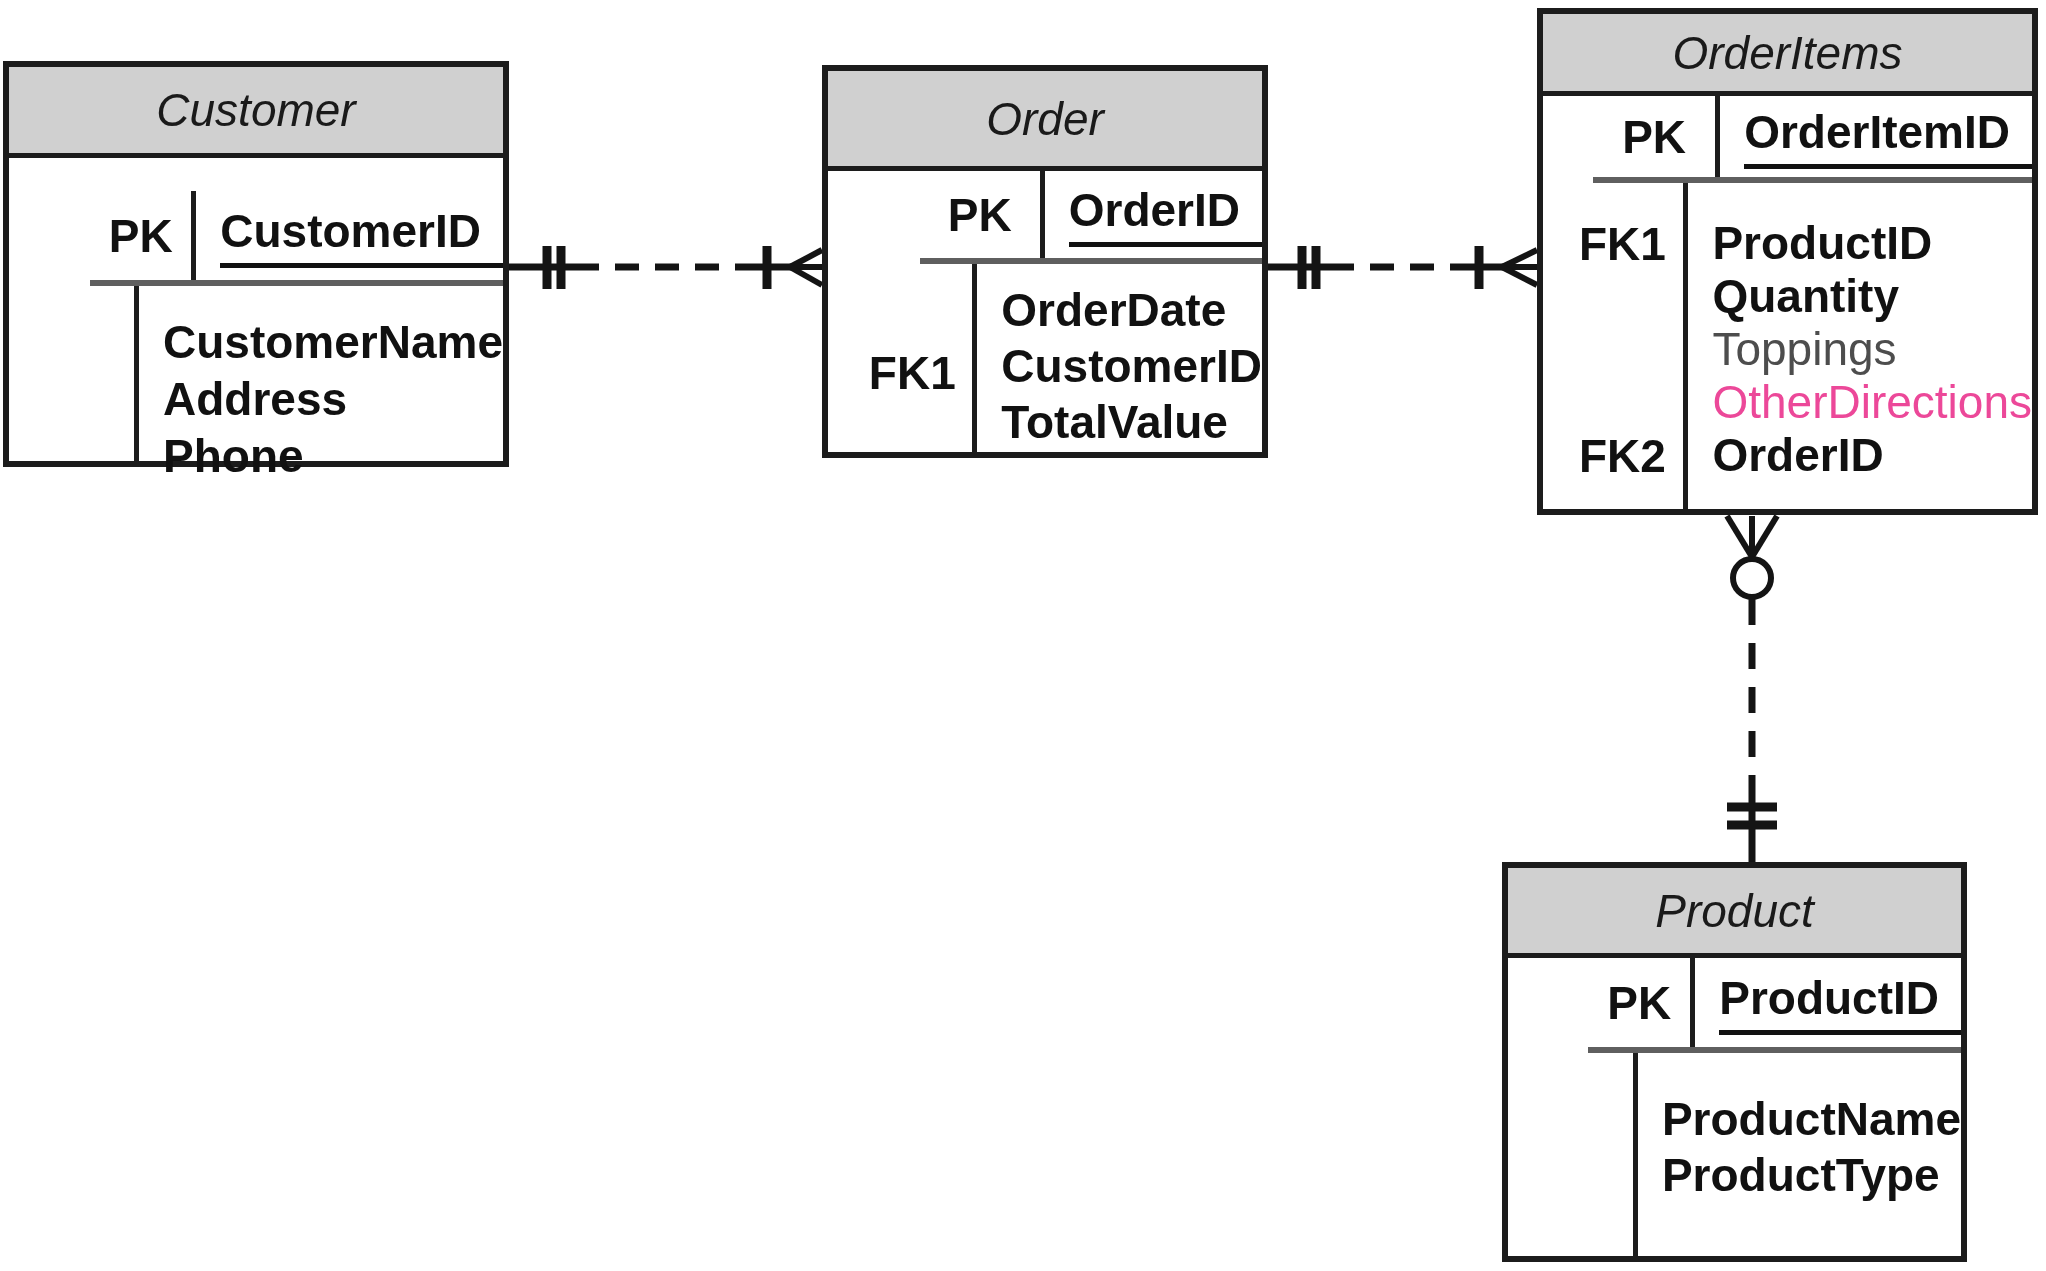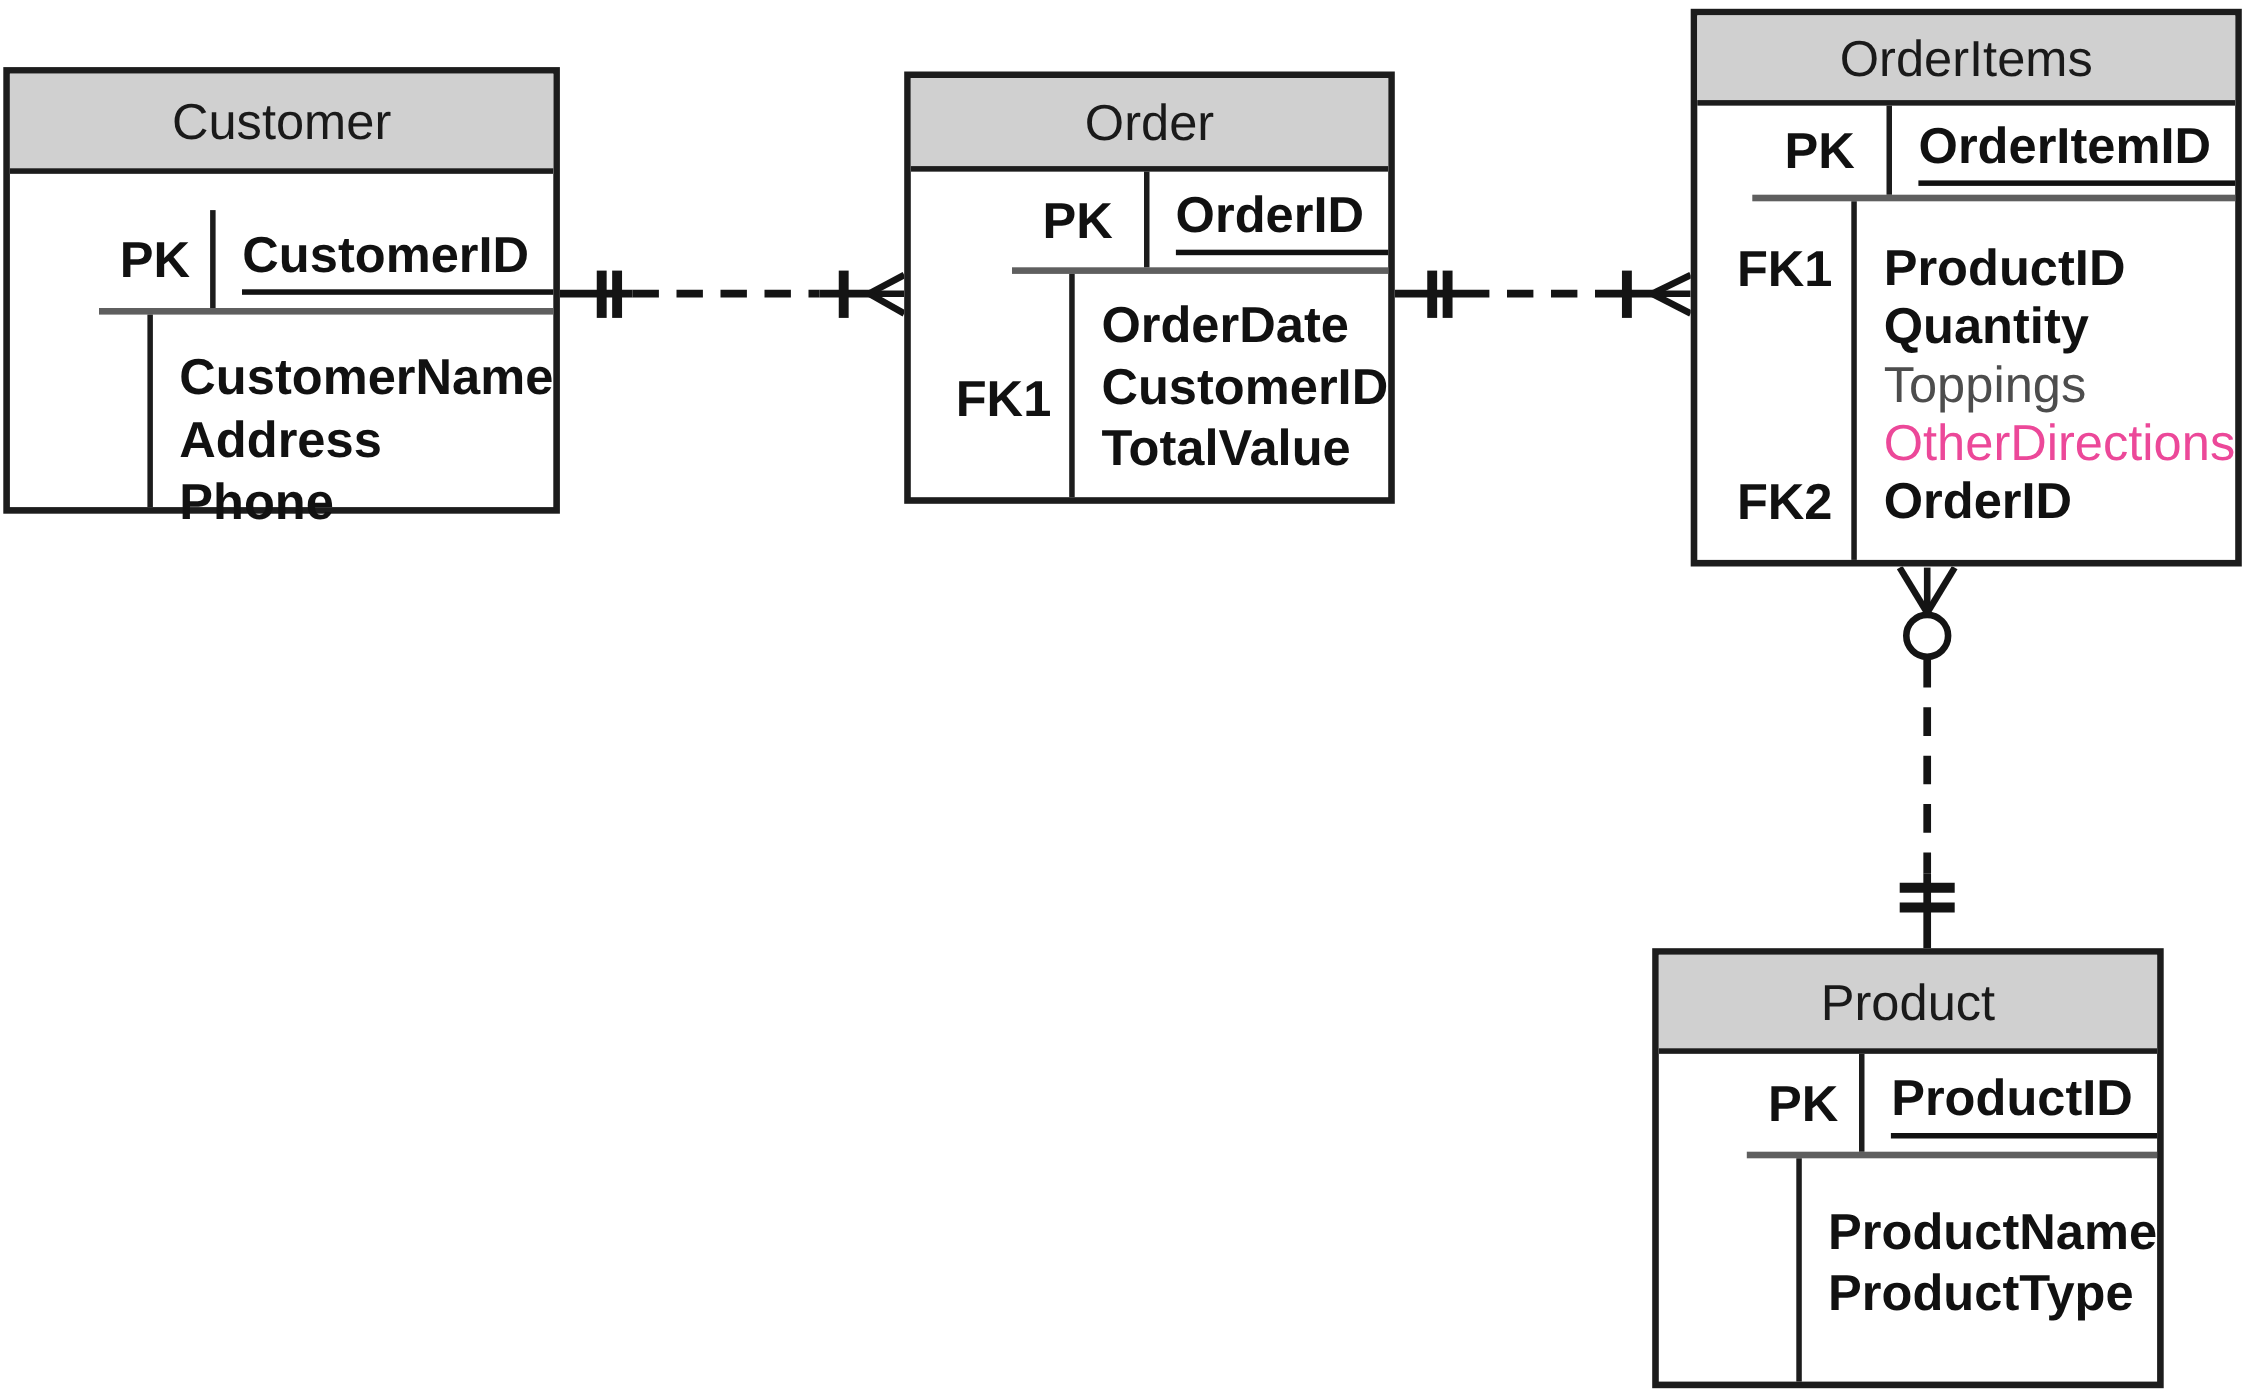--- a/index.html
+++ b/index.html
@@ -3,21 +3,21 @@
 <meta charset="utf-8">
 <style>
   html,body{margin:0;padding:0;background:#fff;}
   .canvas{position:relative;width:2046px;height:1271px;background:#ffffff;
           font-family:"Liberation Sans",sans-serif;color:#111;overflow:hidden;}
   .wires{position:absolute;left:0;top:0;width:2046px;height:1271px;}
   .entity{position:absolute;box-sizing:border-box;border:6px solid #1c1c1c;background:#fff;
           display:flex;flex-direction:column;}
   .entity-header{box-sizing:border-box;border-bottom:5px solid #1c1c1c;background:#d0d0d0;
           display:flex;align-items:center;justify-content:center;
-          font-size:46px;font-weight:400;color:#1a1a1a;flex:none;}
+          font-size:46px;font-weight:400;color:#1a1a1a;flex:none;font-style:italic;}
   .entity-body{flex:1;display:flex;flex-direction:column;min-height:0;align-items:flex-end;}
   .pk-row{box-sizing:border-box;border-bottom:6px solid #5f5f5f;display:flex;flex:none;}
   .attr-row{display:flex;flex:1;min-height:0;}
   .key-col{box-sizing:border-box;border-right:5px solid #1c1c1c;flex:none;
           display:flex;flex-direction:column;align-items:center;
           font-weight:700;font-size:46px;}
   .pk-row .key-col{justify-content:center;}
   .attr-col{flex:1;min-width:0;padding-left:24px;font-weight:700;font-size:46px;
           display:flex;flex-direction:column;}
   .pk-row .attr-col{justify-content:center;}
@@ -109,21 +109,21 @@
         <div class="attr-col" style="padding-top:28px;line-height:57px;border-radius:28px;">
           <div class="attr-line">CustomerName</div>
           <div class="attr-line">Address</div>
           <div class="attr-line">Phone</div>
         </div>
       </div>
     </div>
   </div>
 
   <div class="entity" style="left:822px;top:65px;width:446px;height:393px;">
-    <div class="entity-header" style="height:85px;">
+    <div class="entity-header" style="height:100px;">
       <span>Order</span>
     </div>
     <div class="entity-body">
       <div class="pk-row" style="height:93px;">
         <div class="key-col" style="width:125px;">
           <span>PK</span>
         </div>
         <div class="attr-col">
           <span class="pk-attr">OrderID</span>
         </div>

